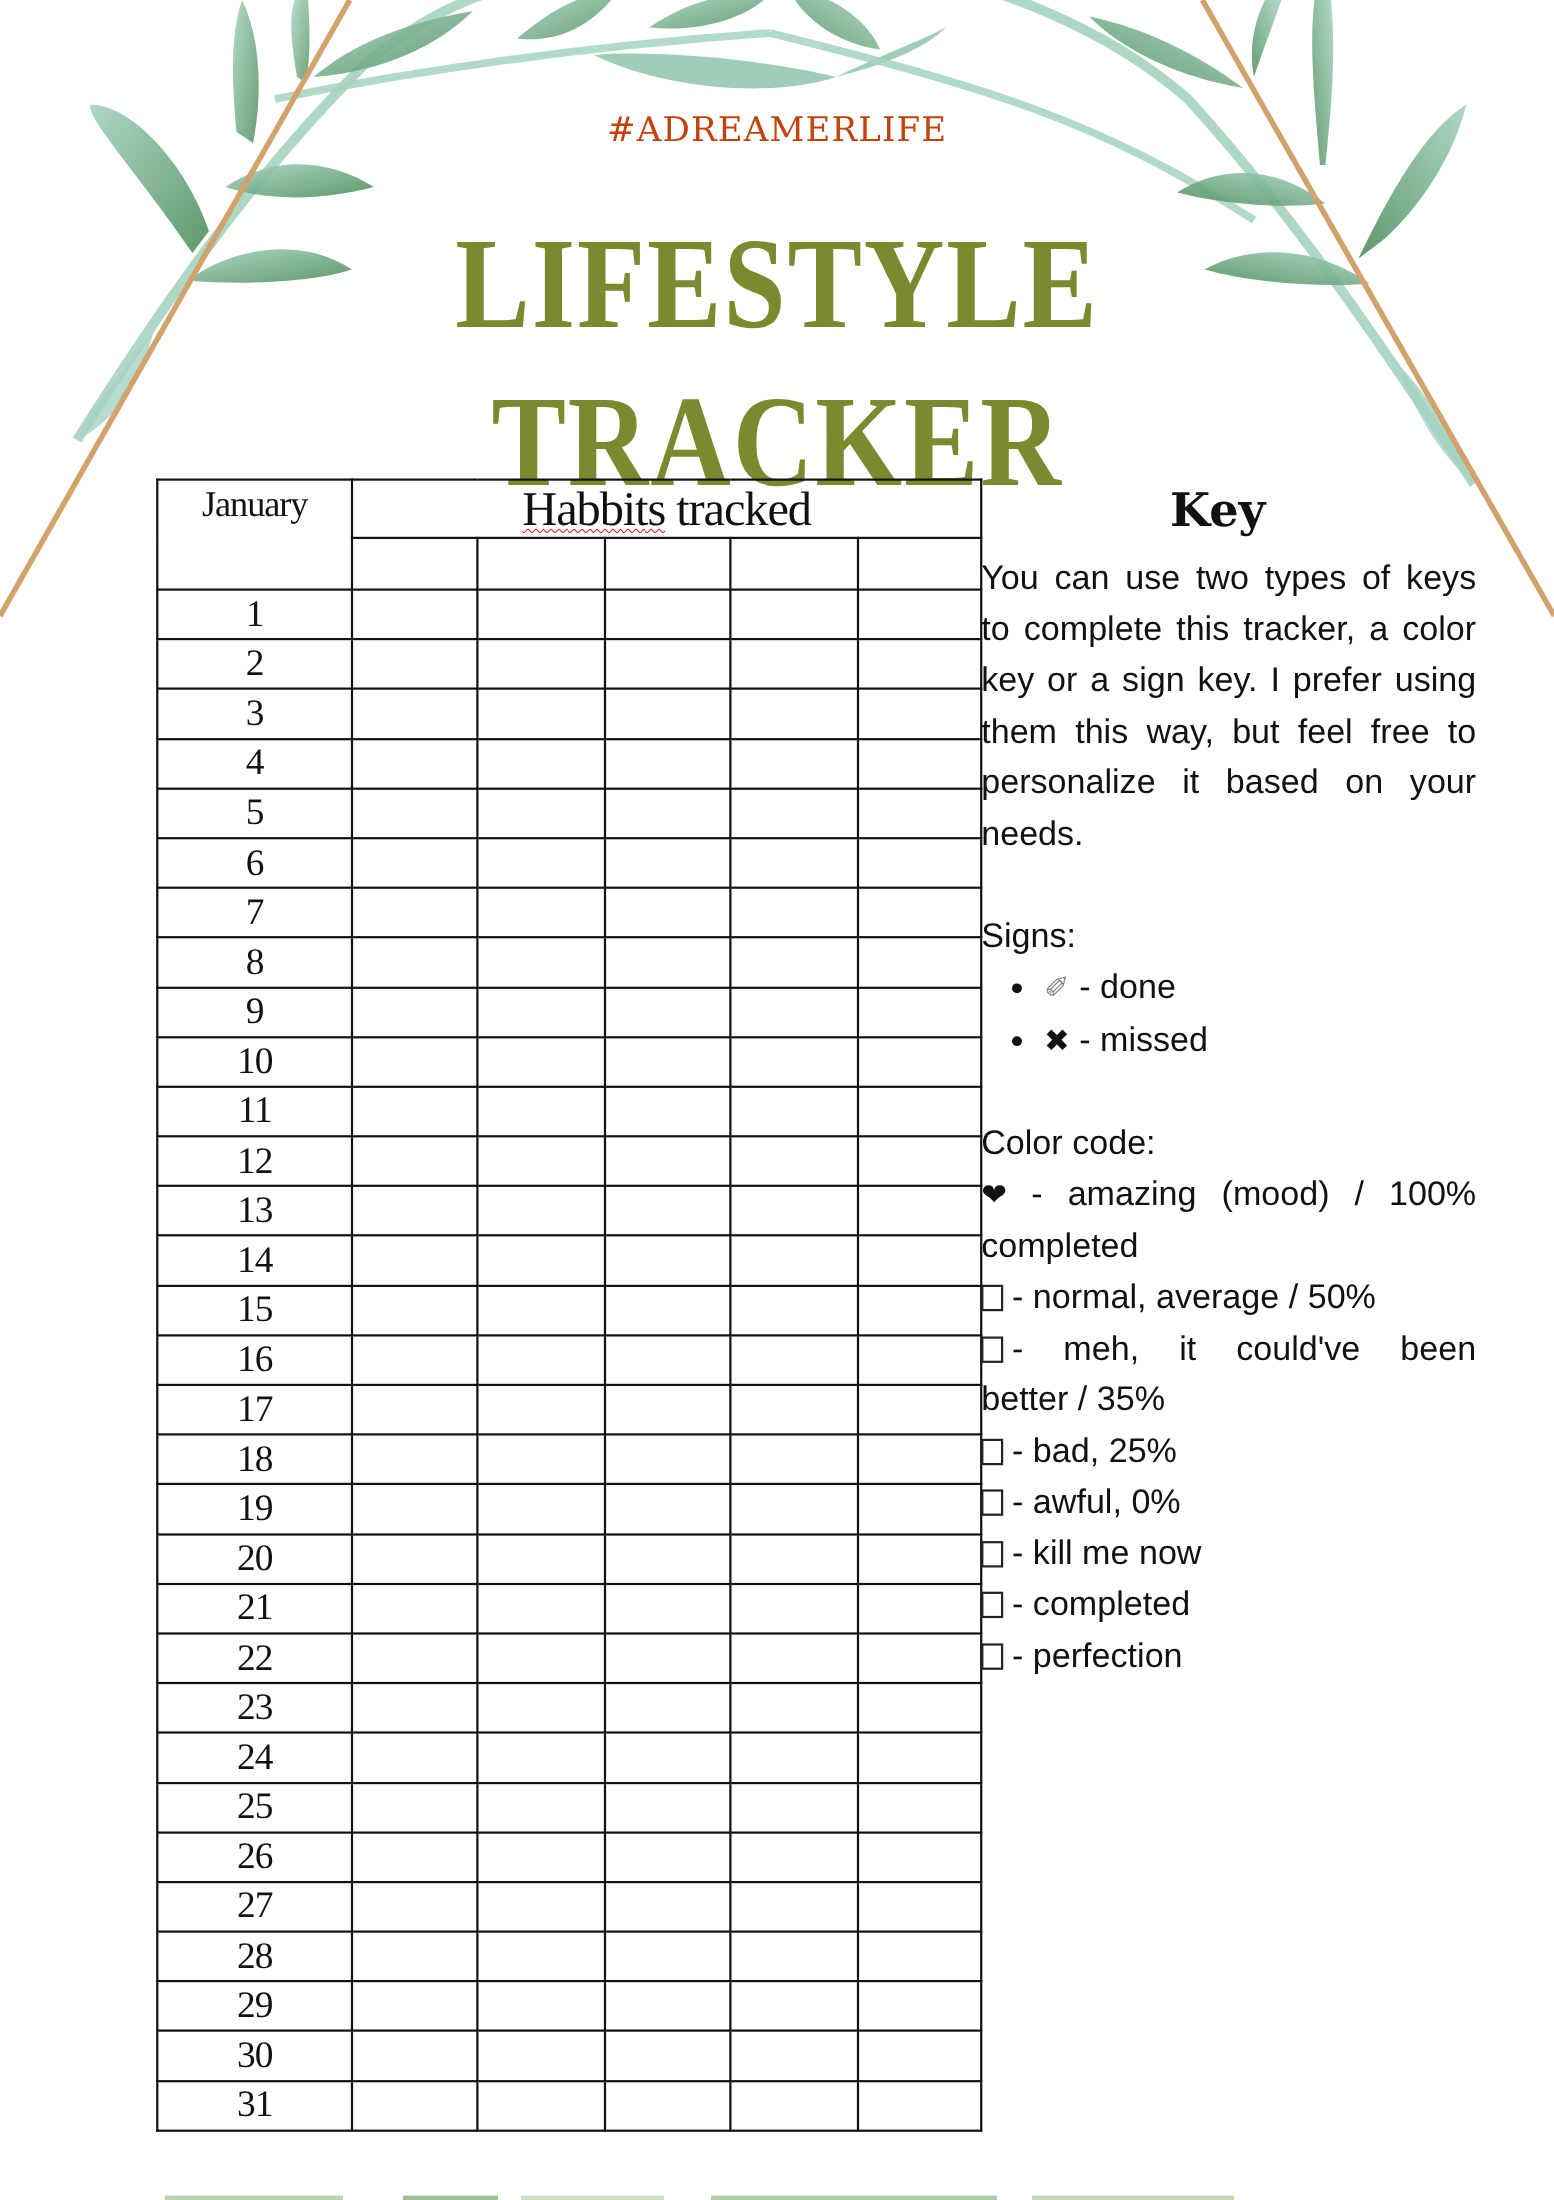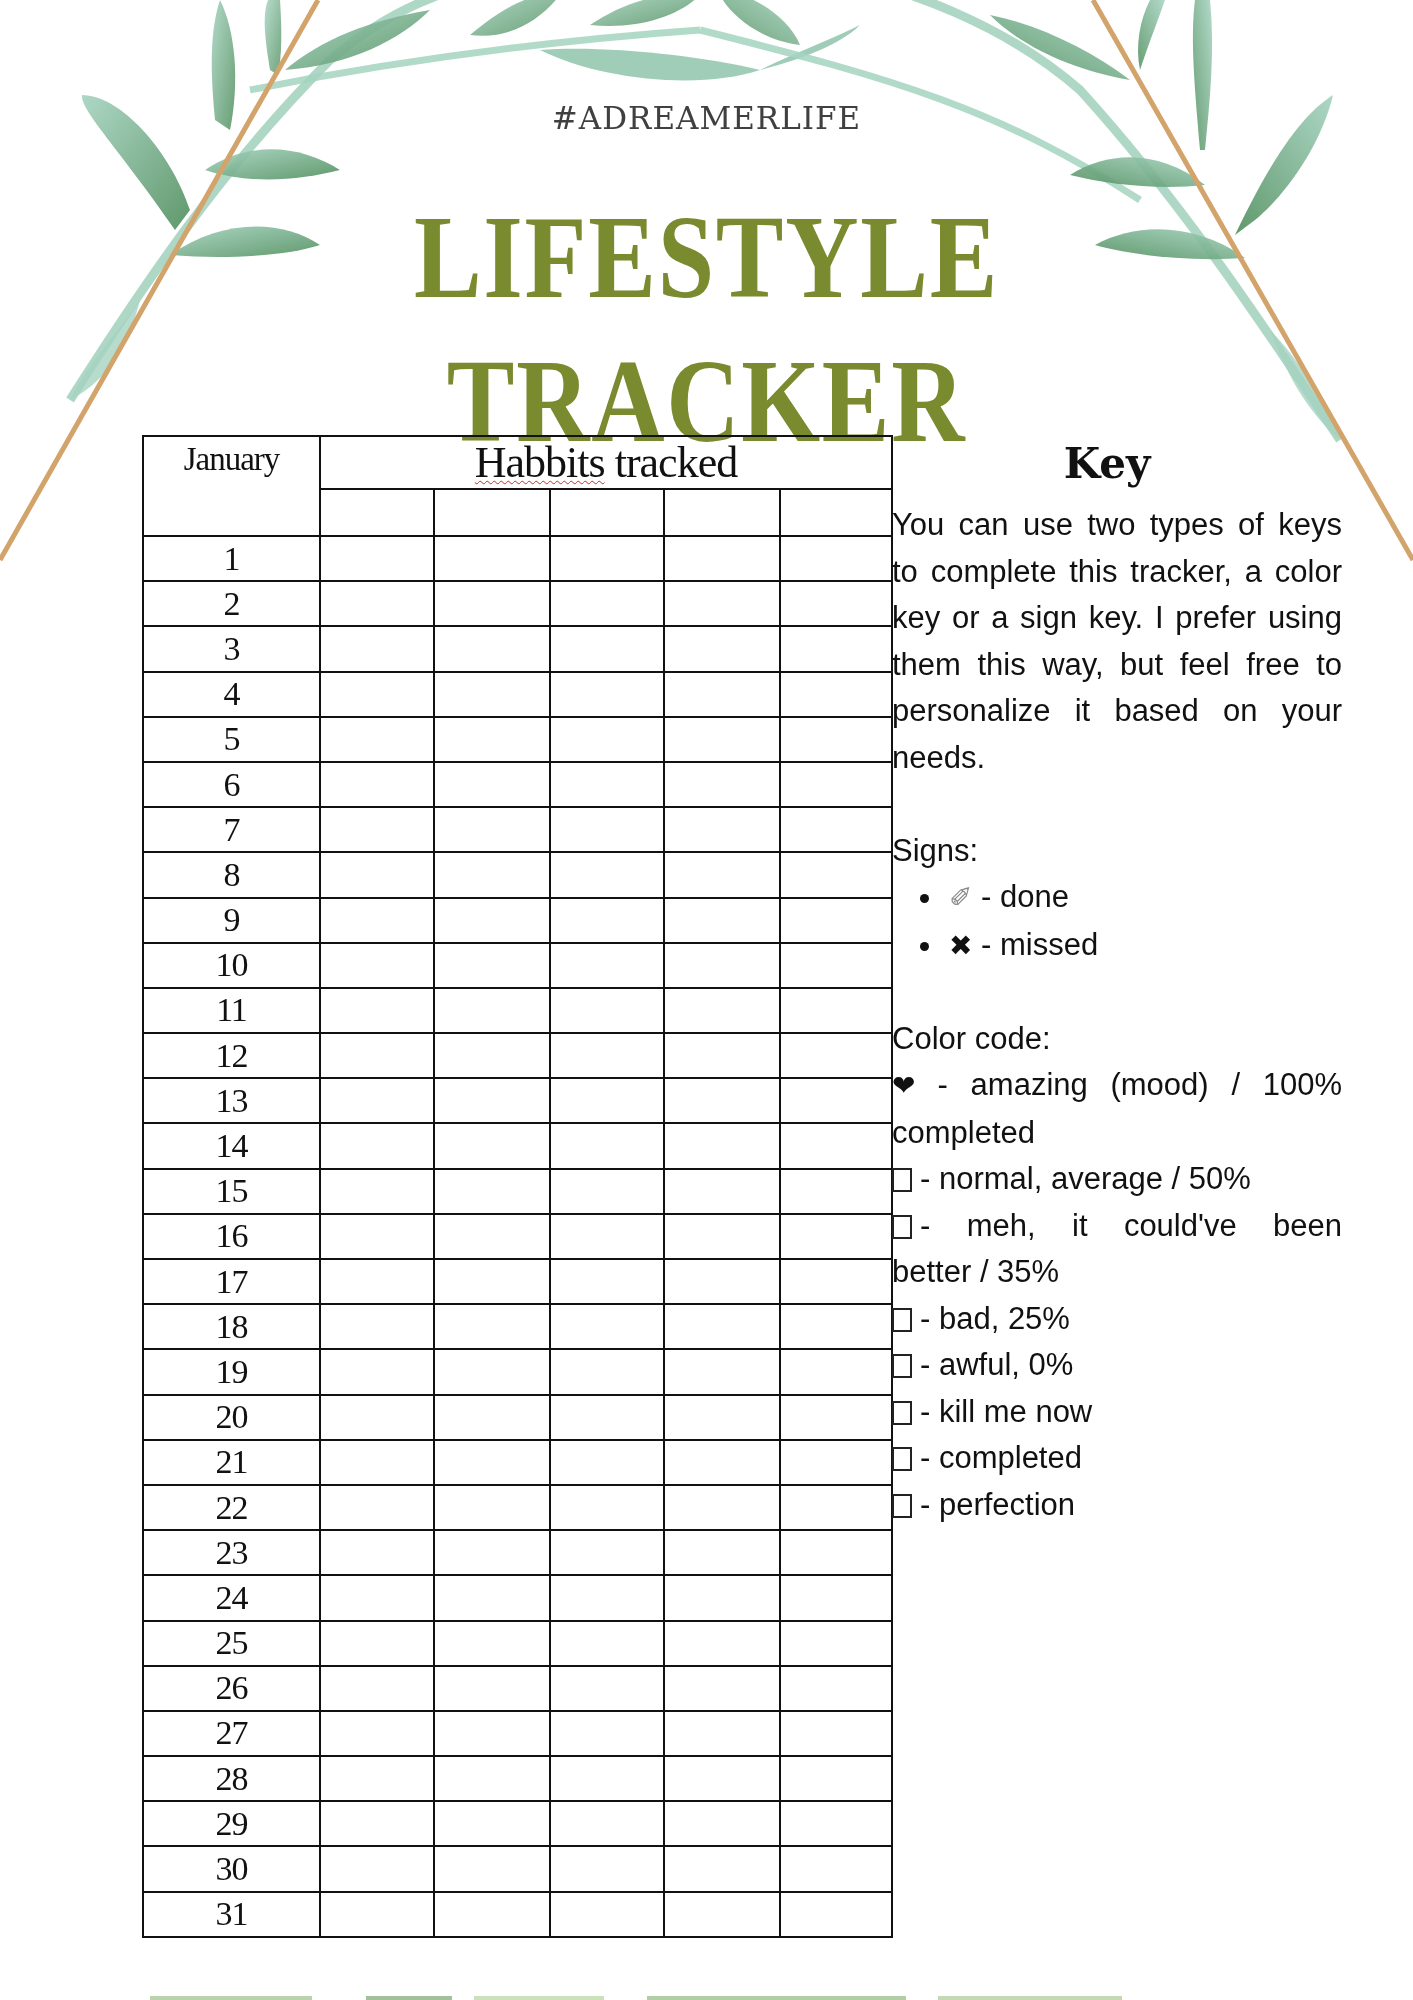--- a/index.html
+++ b/index.html
@@ -4,21 +4,21 @@
 <style>
   * { box-sizing: border-box; margin: 0; padding: 0; }
   html, body { width: 1413px; height: 2000px; background: #ffffff; overflow: hidden; }
   body { position: relative; font-family: "Liberation Sans", sans-serif; color: #111; }
 
   .deco { position: absolute; left: 0; top: 0; width: 1413px; height: 600px; pointer-events: none; }
 
   .hashtag {
     position: absolute; left: 0; width: 1413px; top: 100px;
     text-align: center; font-family: "DejaVu Serif", serif; font-size: 31px;
-    letter-spacing: 1px; color: #404040;
+    letter-spacing: 1px; color: #c2410c;
   }
   .title {
     position: absolute; left: 0; width: 1413px; text-align: center;
     font-family: "Liberation Serif", serif; font-weight: bold;
     color: #7a8a2e; letter-spacing: 2px;
     transform-origin: center top;
   }
   .title.l1 { top: 190px; font-size: 118px; transform: scaleX(0.86); }
   .title.l2 { top: 334px; font-size: 118px; transform: scaleX(0.86); }
 

